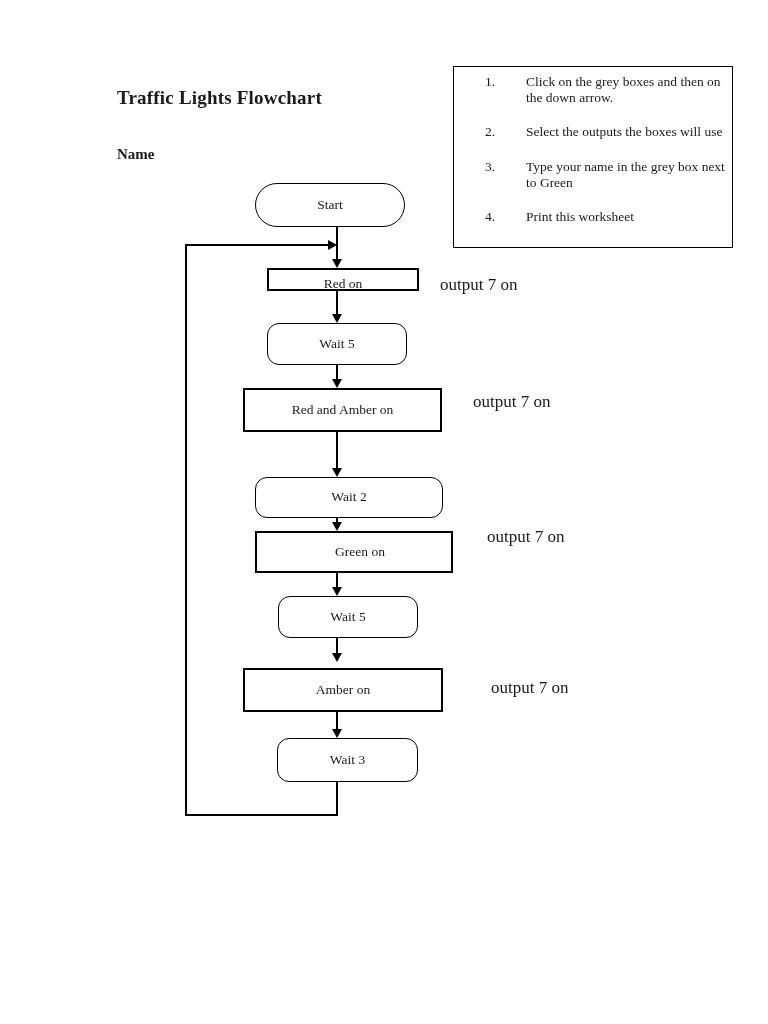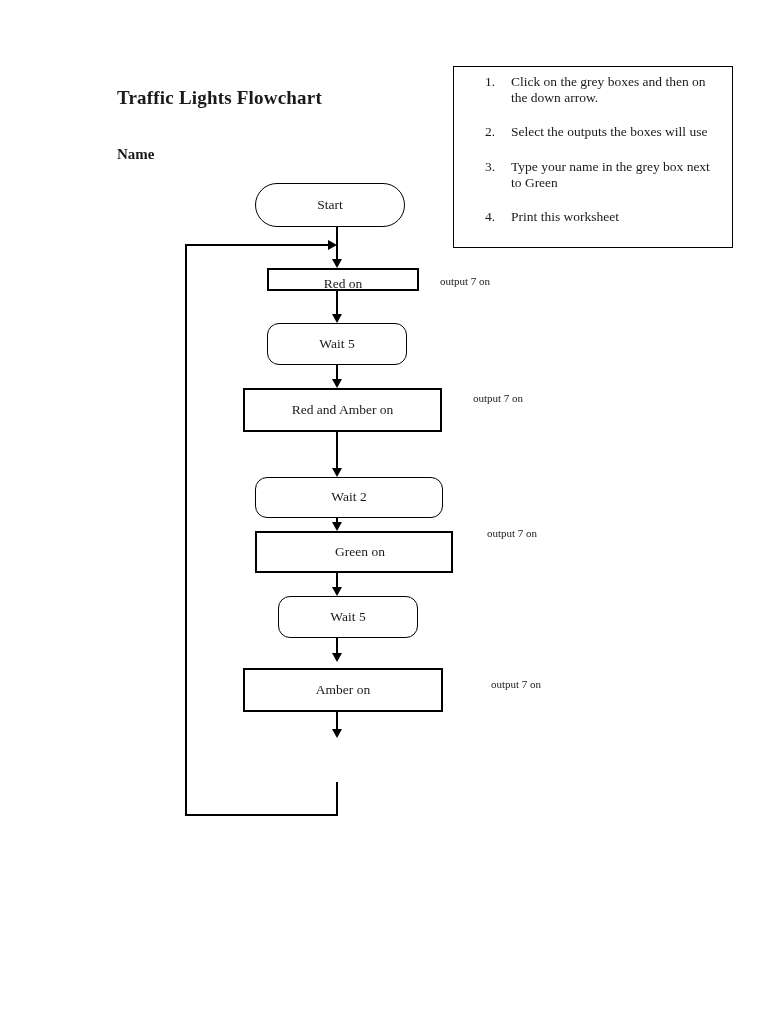--- a/index.html
+++ b/index.html
@@ -17,42 +17,42 @@
     font-size:15px; font-weight:bold;
   }
   
   .instructions {
     position:absolute; left:453px; top:66px; width:280px; height:182px;
     border:1.5px solid #000; box-sizing:border-box;
     padding-top:7px;
   }
   .instr-item { display:flex; margin:0 6px 18px 31px; font-size:13.5px; line-height:1.2; }
   .instr-num  { flex:0 0 26px; }
-  .instr-text { width:206px; }
+  .instr-text { width:206px;margin-left:15px; }
   
   .node {
     position:absolute; box-sizing:border-box; background:#ffffff;
     border:2px solid #000; display:flex; align-items:center; justify-content:center;
     font-size:13.5px;
   }
   .node span { line-height:1.1; }
   .terminator { border-width:1.5px; border-radius:22px;text-align:right; }
   .delay      { border-width:1.5px; border-radius:12px; }
   .n-start  { left:255px; top:183px; width:150px; height:44px; }
   .n-redon  { left:267px; top:268px; width:152px; height:23px; align-items:flex-end; overflow:hidden; }
   .n-redon span { margin-bottom:-3px; }
   .n-wait5a { left:267px; top:323px; width:140px; height:42px; }
   .n-redamb { left:243px; top:388px; width:199px; height:44px; }
   .n-wait2  { left:255px; top:477px; width:188px; height:41px; }
   .n-green  { left:255px; top:531px; width:198px; height:42px;padding-left:12px; }
   .n-wait5b { left:278px; top:596px; width:140px; height:42px; }
   .n-amber  { left:243px; top:668px; width:200px; height:44px; }
   .n-wait3  { left:277px; top:738px; width:141px; height:44px; }
   
-  .out-label { position:absolute; font-size:11px; white-space:nowrap; }
+  .out-label { position:absolute; font-size:17px; white-space:nowrap; }
   .out-1 { left:440px; top:275px; }
   .out-2 { left:473px; top:392px; }
   .out-3 { left:487px; top:527px; }
   .out-4 { left:491px; top:678px; }
   
   .vline { position:absolute; width:2px; background:#000; }
   .hline { position:absolute; height:2px; background:#000; }
   .arr-down {
     position:absolute; width:0; height:0;
     border-left:5px solid transparent; border-right:5px solid transparent;
@@ -151,19 +151,22 @@
   </div>
   <div class="node n-green">
     <span>Green on</span>
   </div>
   <div class="node delay n-wait5b">
     <span>Wait 5</span>
   </div>
   <div class="node n-amber">
     <span>Amber on</span>
   </div>
+  <div class="node delay n-wait3">
+    <span>Wait 3</span>
+  </div>
 
   <div class="out-label out-1">output 7 on</div>
   <div class="out-label out-2">output 7 on</div>
   <div class="out-label out-3">output 7 on</div>
   <div class="out-label out-4">output 7 on</div>
 
 </div>
 
 </body></html>

